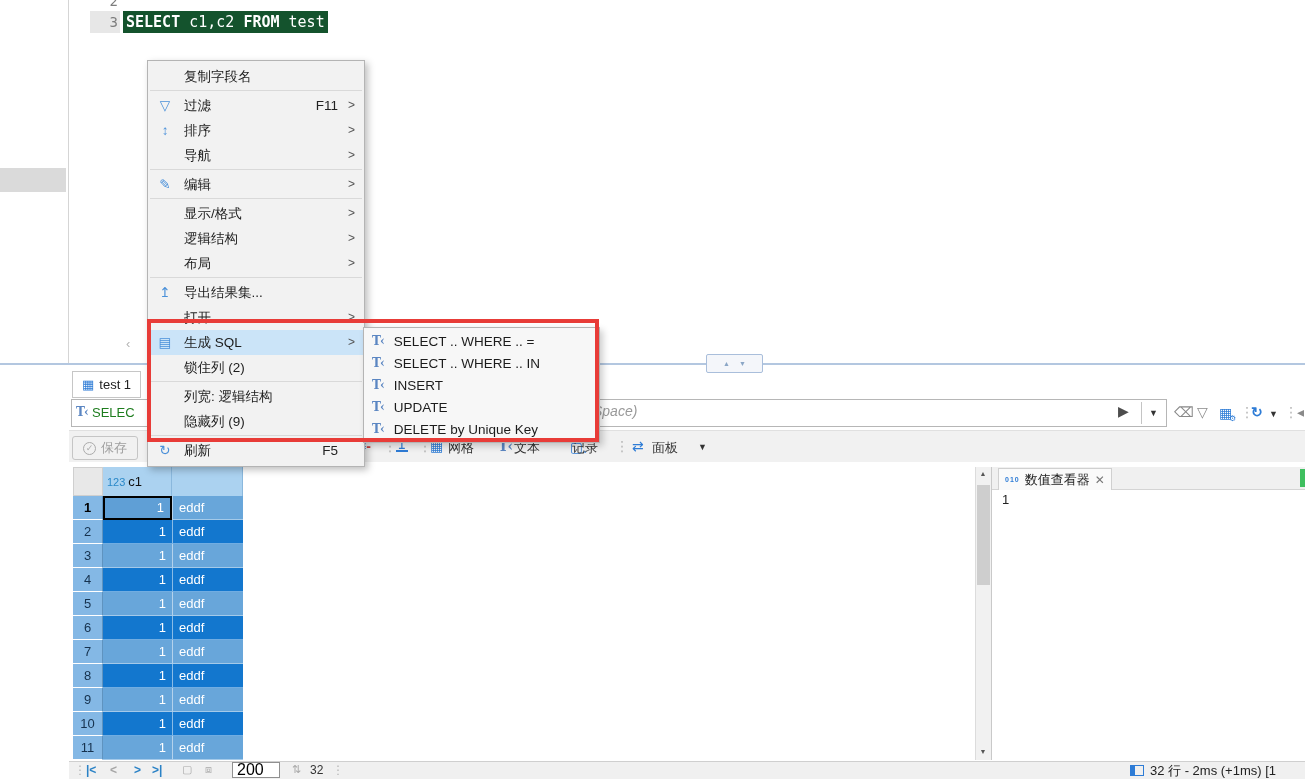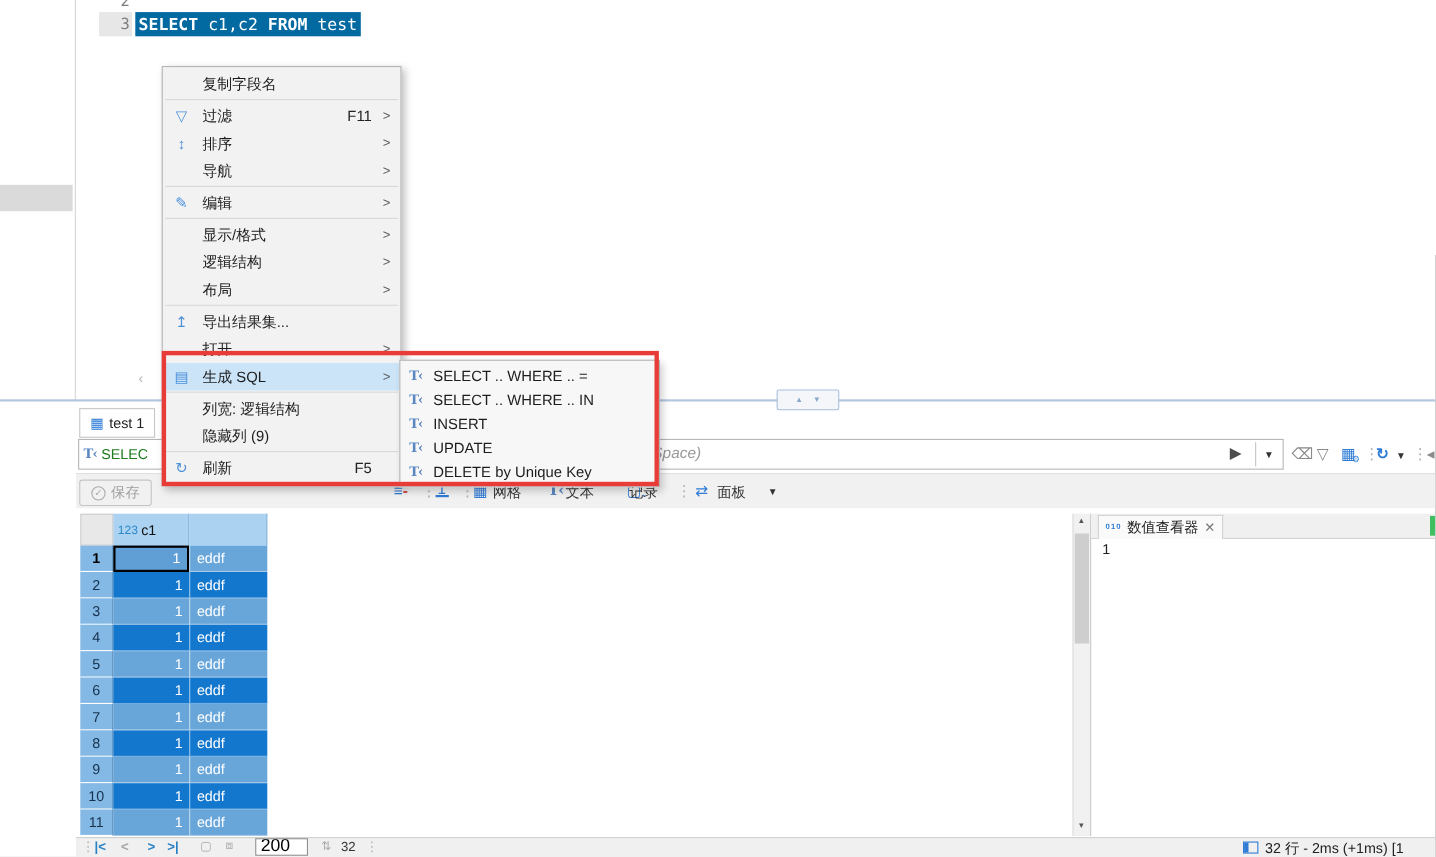--- a/index.html
+++ b/index.html
@@ -8,21 +8,21 @@
          font-family:"Liberation Sans",sans-serif; }
   .abs { position:absolute; }
 
   
   .ed-border { left:68px; top:0; width:1px; height:364px; background:#d5d5d5; }
   .gray-block { left:0; top:168px; width:66px; height:24px; background:#dadada; }
   .ln { width:24px; text-align:right; color:#7d7d7d; font:14px "DejaVu Sans Mono",monospace; }
   .ln2 { left:94px; top:-7px; }
   .ln3-bg { left:90px; top:11px; width:30px; height:22px; background:#e7e7e7; }
   .ln3 { left:94px; top:14px; }
-  .sel-line { left:123px; top:11px; height:22px; background:#0369a1; color:#fff;
+  .sel-line { left:123px; top:11px; height:22px; background:#14532d; color:#fff;
               display:flex; align-items:center; padding:0 3px;
               font:15px "DejaVu Sans Mono",monospace; white-space:pre; }
   .sel-line .kw { font-weight:bold; }
   .fold-chevron { left:126px; top:336px; color:#b5b5b5; font-size:13px; }
 
   
   .split-line { left:0; top:363px; width:1305px; height:2px; background:#b3c7e0; }
   .split-btn { left:706px; top:354px; width:57px; height:19px; background:#f4f6fa;
                border:1px solid #a9bedb; border-radius:2px; display:flex; gap:9px;
                align-items:center; justify-content:center; color:#8ba6c6; font-size:7px; }
@@ -305,20 +305,21 @@
       <div class="menu-sep"></div>
       <div class="menu-item"><span class="mi-icon" style="color: rgb(74, 144, 217);">✎</span><span>编辑</span><span class="mi-arrow">&gt;</span></div>
       <div class="menu-sep"></div>
       <div class="menu-item"><span>显示/格式</span><span class="mi-arrow">&gt;</span></div>
       <div class="menu-item"><span>逻辑结构</span><span class="mi-arrow">&gt;</span></div>
       <div class="menu-item"><span>布局</span><span class="mi-arrow">&gt;</span></div>
       <div class="menu-sep"></div>
       <div class="menu-item"><span class="mi-icon" style="color: rgb(74, 144, 217);">↥</span><span>导出结果集...</span></div>
       <div class="menu-item"><span>打开</span><span class="mi-arrow">&gt;</span></div>
       <div class="menu-item highlight"><span class="mi-icon" style="color: rgb(74, 144, 217);">▤</span><span>生成 SQL</span><span class="mi-arrow">&gt;</span></div>
+      <div class="menu-item"><span>锁住列 (2)</span></div>
       <div class="menu-sep"></div>
       <div class="menu-item"><span>列宽: 逻辑结构</span></div>
       <div class="menu-item"><span>隐藏列 (9)</span></div>
       <div class="menu-sep"></div>
       <div class="menu-item"><span class="mi-icon" style="color: rgb(74, 144, 217);">↻</span><span>刷新</span><span class="mi-shortcut">F5</span></div>
     </div>
   <div class="abs sub" id="sub-menu">
       <div class="sub-item">
         <span style="color: rgb(91, 134, 194); font-family: &quot;DejaVu Serif&quot;, serif; font-weight: bold; font-size: 12px;">T‹</span>
         <span>SELECT .. WHERE .. =</span>

